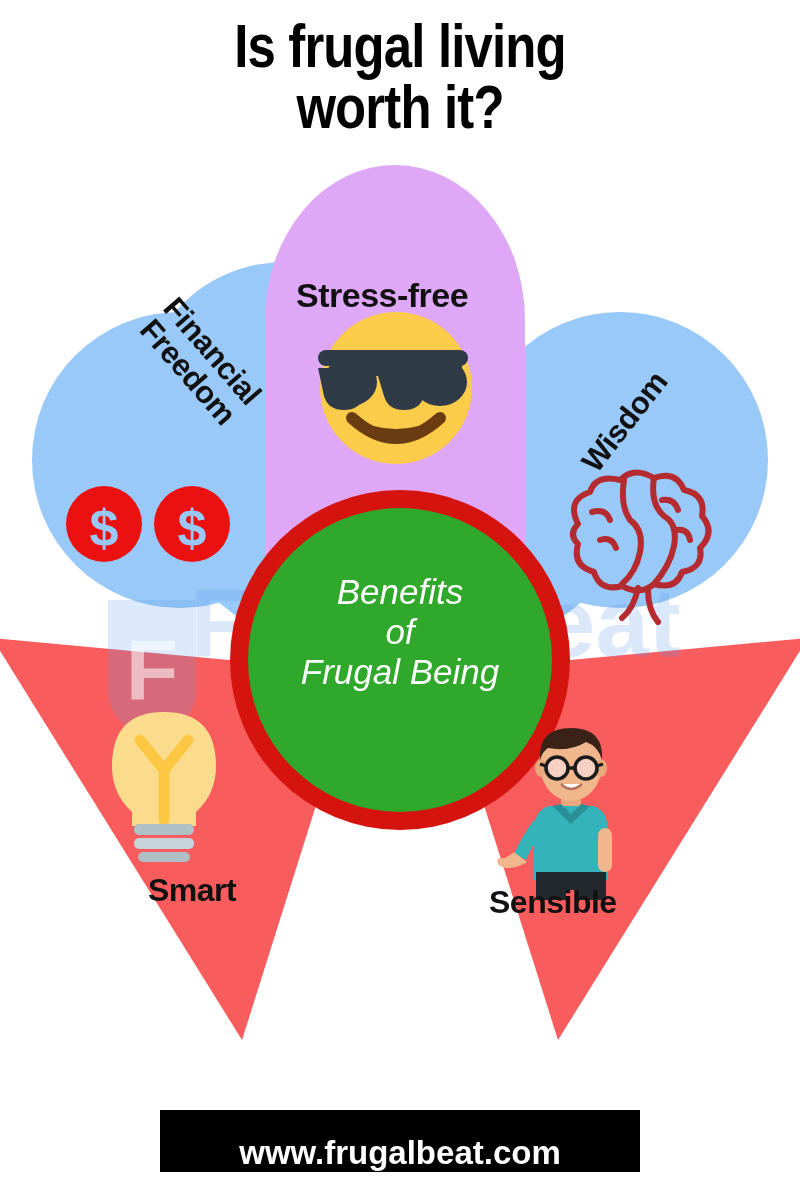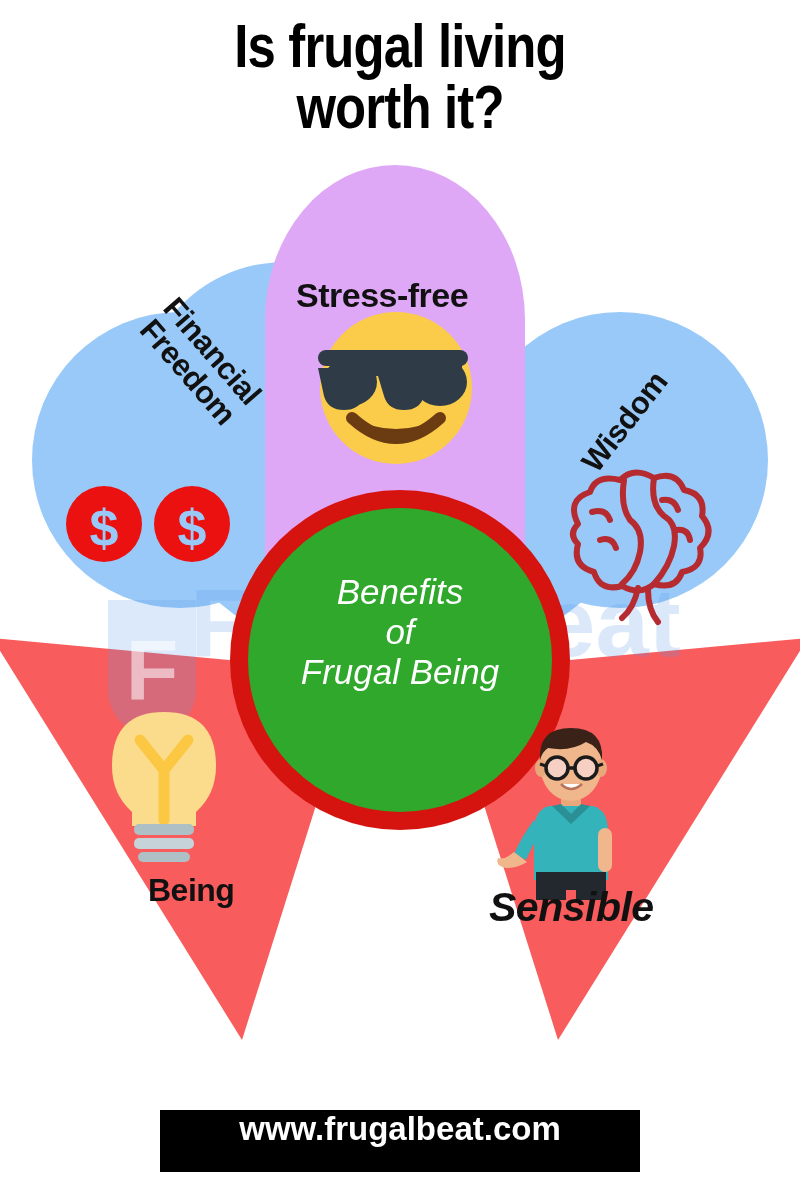--- a/index.html
+++ b/index.html
@@ -53,21 +53,21 @@
   }
   .lbl-wis {
     font-size:31px;
     left:545px; top:404px;
     width:160px;
     text-align:center;
     transform:rotate(-52deg);
     transform-origin:center center;
   }
   .lbl-smart   { font-size:32px; left:148px; top:872px; }
-  .lbl-sensible{ font-size:41px; left:489px; top:884px;font-style:italic; }
+  .lbl-sensible{ font-size:32px; left:489px; top:884px; }
 
   
   .center-text {
     position:absolute;
     left:248px; top:572px;
     width:304px;
     text-align:center;
     color:#ffffff;
     font-weight:normal;
     font-style:italic;
@@ -77,21 +77,21 @@
     letter-spacing:0px;
     text-shadow:0 0 1px rgba(0,0,0,0.05);
   }
 
   
   .footer-bar {
     position:absolute;
     left:160px; top:1110px;
     width:480px; height:62px;
     background:#000000;
-    display:flex; align-items:flex-start; justify-content:center;
+    display:flex; align-items:flex-end; justify-content:center;
   }
   .footer-text {
     color:#ffffff;
     font-size:33px;
     font-weight:bold;
     letter-spacing:0px;
   }
 </style>
 </head>
 <body>
@@ -224,21 +224,21 @@
       </g>
     </svg>
 
     <div class="lbl lbl-stress">Stress-free</div>
 
     <div class="lbl lbl-fin">Financial
 Freedom</div>
 
     <div class="lbl lbl-wis">Wisdom</div>
 
-    <div class="lbl lbl-smart">Being</div>
+    <div class="lbl lbl-smart">Smart</div>
 
     <div class="lbl lbl-sensible">Sensible</div>
 
     <div class="center-text">Benefits
 of
 Frugal Being</div>
   </div>
 
   <div class="footer-bar">
     <span class="footer-text">www.frugalbeat.com</span>

